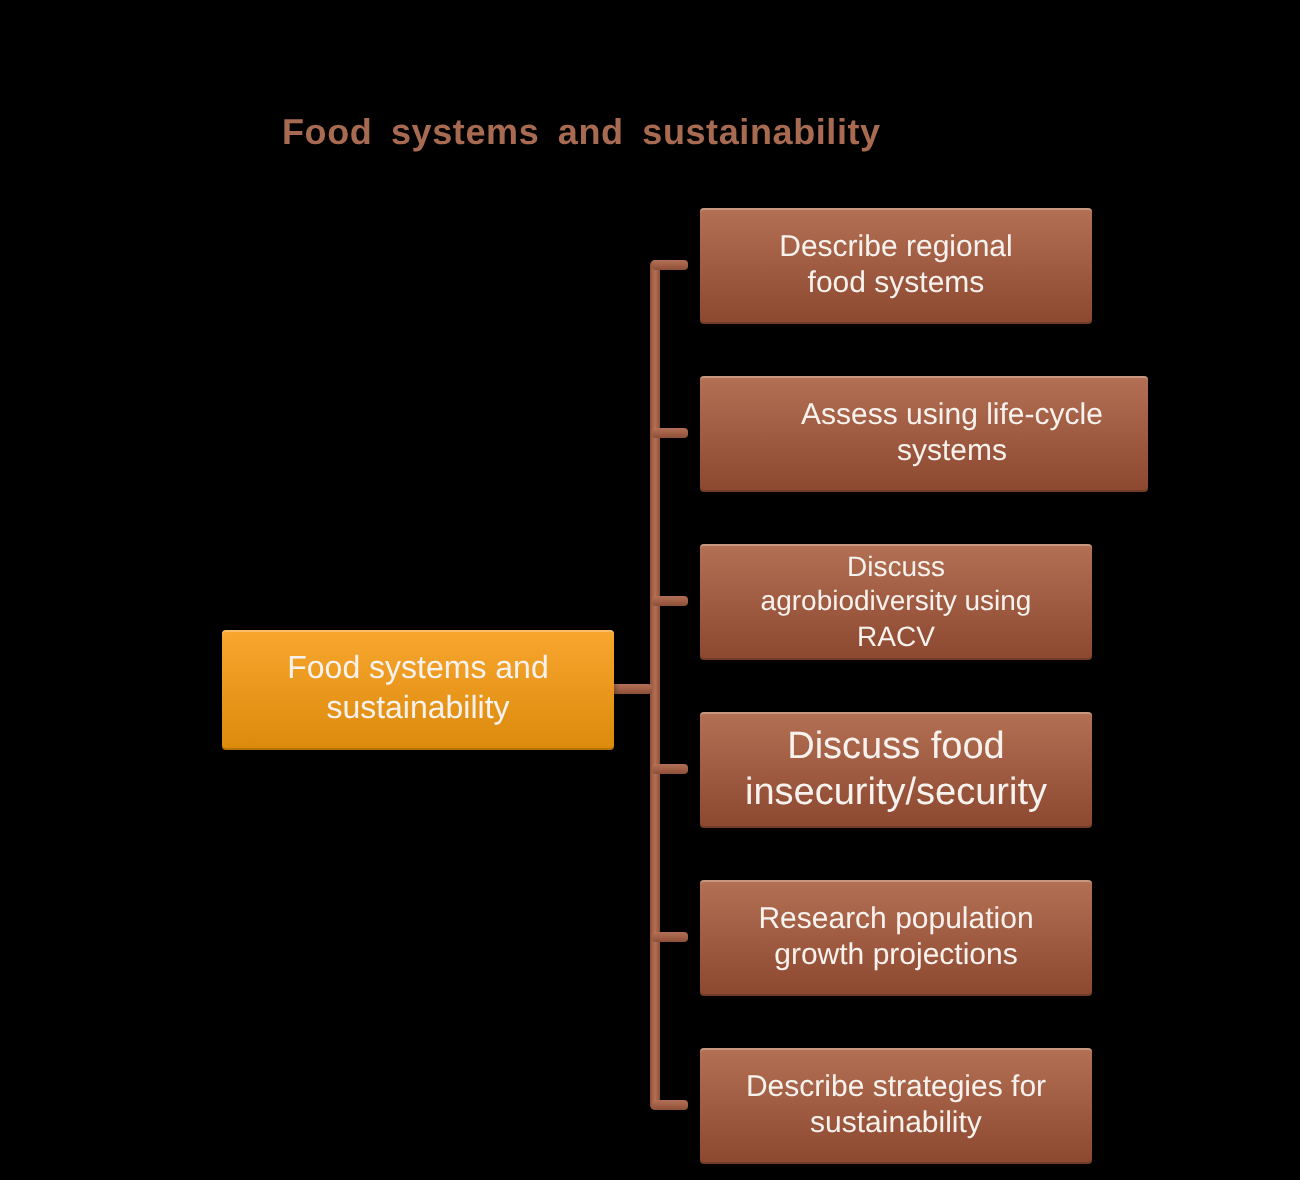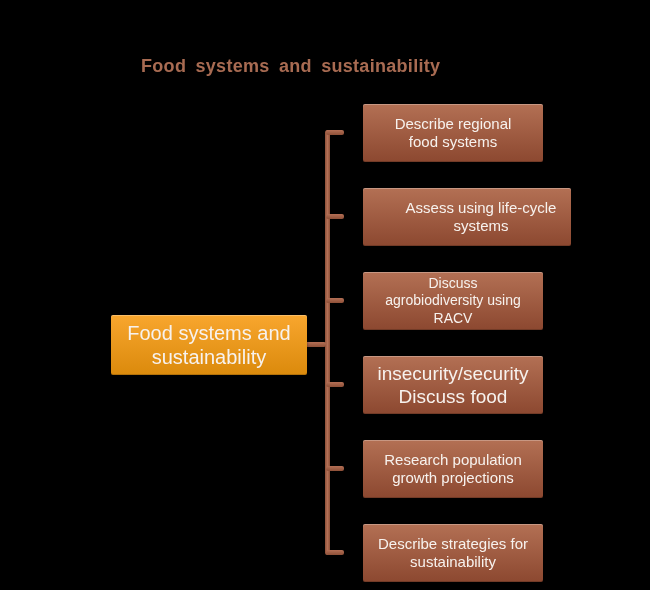--- a/index.html
+++ b/index.html
@@ -61,25 +61,25 @@
     text-align: center;
   }
   .node .label { line-height: 1.22; }
   .node .line { display: block; white-space: nowrap; }
 
   .root-node {
     left: 111px;
     top: 315px;
     width: 196px;
     height: 60px;
-    font-size: 20px;
+    font-size: 16px;
   }
   .branch-node {
-    left: 363px;
-    width: 180px;
+    left: 350px;
+    width: 196px;
     height: 58px;
     font-size: 15px;
     align-items: center;
   }
   .branch-node.size-small { font-size: 14px; }
   .branch-node.size-large { font-size: 19px; }
 </style>
 </head>
 <body>
 
@@ -115,22 +115,22 @@
       <div class="node branch-node size-small" style="top: 272px; background: linear-gradient(rgb(179, 112, 84), rgb(140, 72, 48)); color: rgb(247, 242, 238);">
         <div class="label">
           <span class="line">Discuss</span>
           <span class="line">agrobiodiversity using</span>
           <span class="line">RACV</span>
         </div>
       </div>
       <div class="stub" style="left: 326px; width: 18px; top: 382px; background: linear-gradient(rgb(180, 112, 86), rgb(142, 80, 56));"></div>
       <div class="node branch-node size-large" style="top: 356px; background: linear-gradient(rgb(179, 112, 84), rgb(140, 72, 48)); color: rgb(247, 242, 238);">
         <div class="label">
+          <span class="line">Discuss food</span>
           <span class="line">insecurity/security</span>
-          <span class="line">Discuss food</span>
         </div>
       </div>
       <div class="stub" style="left: 326px; width: 18px; top: 466px; background: linear-gradient(rgb(180, 112, 86), rgb(142, 80, 56));"></div>
       <div class="node branch-node" style="top: 440px; background: linear-gradient(rgb(179, 112, 84), rgb(140, 72, 48)); color: rgb(247, 242, 238);">
         <div class="label">
           <span class="line">Research population</span>
           <span class="line">growth projections</span>
         </div>
       </div>
       <div class="stub" style="left: 326px; width: 18px; top: 550px; background: linear-gradient(rgb(180, 112, 86), rgb(142, 80, 56));"></div>

